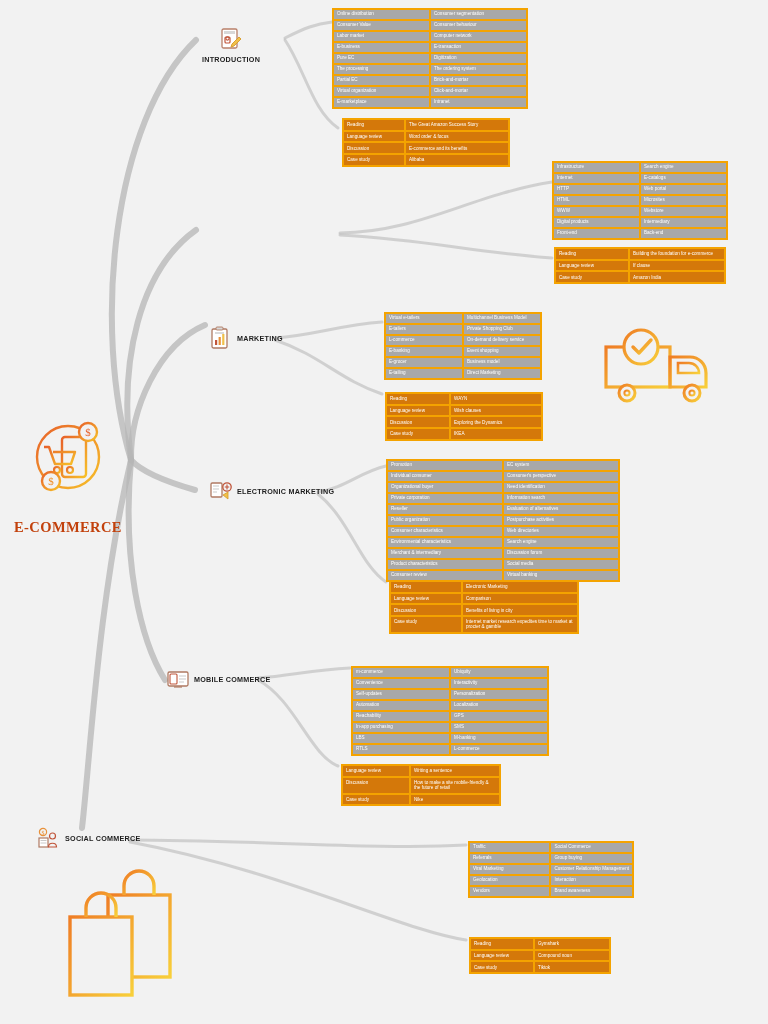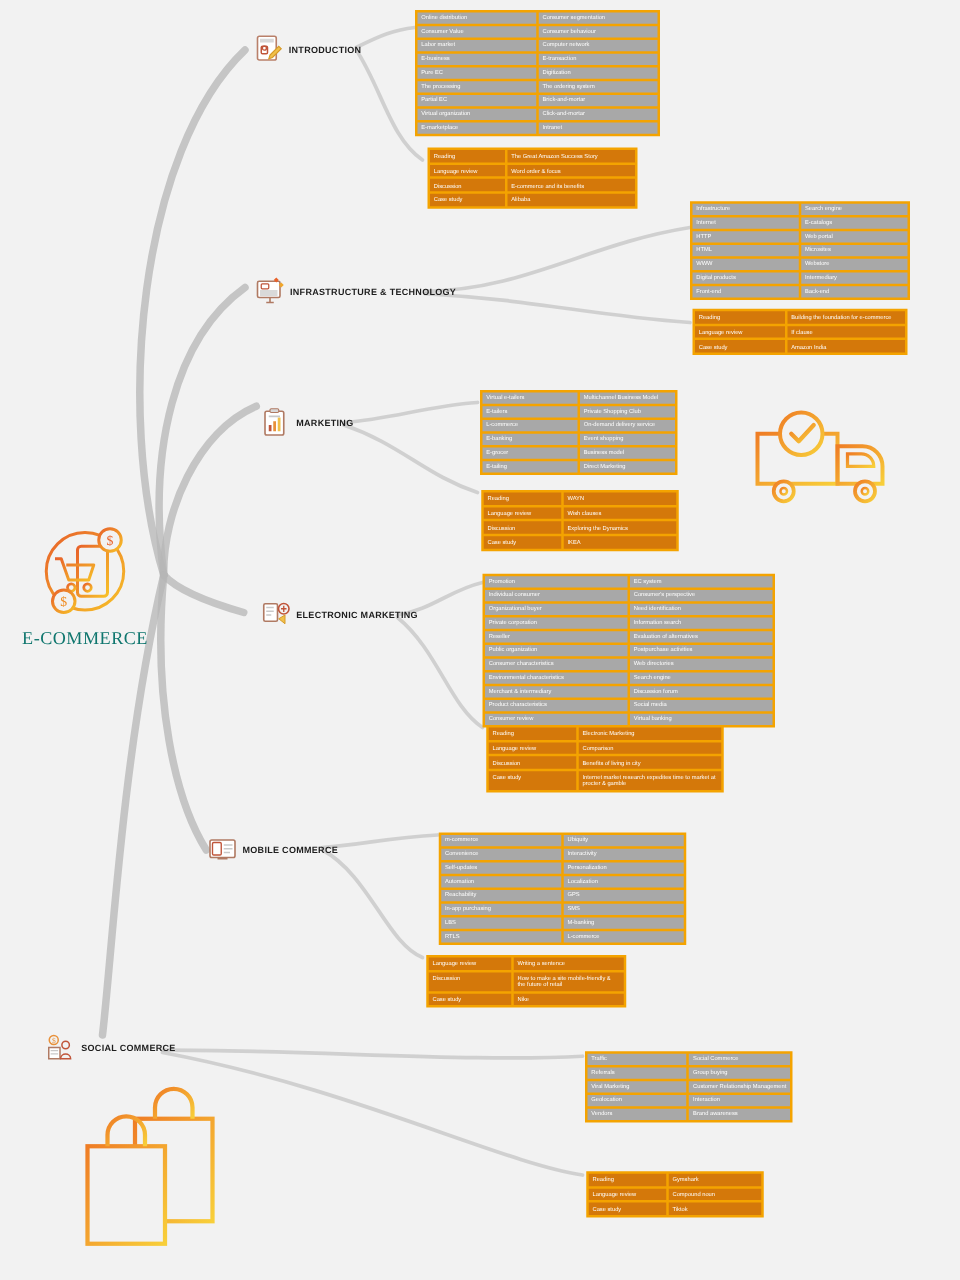--- a/index.html
+++ b/index.html
@@ -10,22 +10,22 @@
     position:relative;overflow:hidden;
   }
   #canvas{position:absolute;inset:0;}
   svg.links{position:absolute;left:0;top:0;width:768px;height:1024px;pointer-events:none;}
 
   
   .center-node{position:absolute;left:8px;top:415px;width:120px;text-align:center;}
   .center-icon{width:84px;height:84px;margin:0 auto;position:relative;}
   .center-title{
     font-family:"Liberation Serif", serif;
-    font-weight:normal;font-size:14.5px;letter-spacing:.4px;color:#0f766e;
-    margin-top:4px;
+    font-weight:bold;font-size:14.5px;letter-spacing:.4px;color:#c2410c;
+    margin-top:20px;
   }
 
   
   .branch{position:absolute;display:flex;align-items:center;gap:3px;}
   .branch .b-icon{width:26px;height:26px;flex:0 0 26px;}
   .branch .b-label{
     font-size:7.2px;font-weight:bold;letter-spacing:.25px;color:#1d1d1d;
     white-space:nowrap;
   }
 
@@ -109,21 +109,21 @@
         <circle cx="44" cy="55" r="3" fill="none" stroke="url(#gradOrange)" stroke-width="2.2"></circle>
         <circle cx="62" cy="17" r="9" fill="#f2f2f2" stroke="url(#gradOrange)" stroke-width="2.4"></circle>
         <text x="62" y="21" font-size="11" text-anchor="middle" fill="#e8622a" font-family="Liberation Serif, serif">$</text>
         <circle cx="25" cy="66" r="9" fill="#f2f2f2" stroke="url(#gradOrange)" stroke-width="2.4"></circle>
         <text x="25" y="70" font-size="11" text-anchor="middle" fill="#ef8c22" font-family="Liberation Serif, serif">$</text>
       </svg>
     </div>
     <div class="center-title">E-COMMERCE</div>
   </div>
 
-  <div class="branch" style="left:202px;top:26px;">
+  <div class="branch" style="left:202px;top:26px;flex-direction:column;">
     <span class="b-icon">
       <svg viewBox="0 0 26 26" width="26" height="26">
         <rect x="4" y="3" width="15" height="19" rx="1.5" fill="#fff" stroke="#b9806a" stroke-width="1.3"></rect>
         <rect x="6" y="5" width="11" height="3" fill="#d8d8d8"></rect>
         <rect x="7" y="11" width="5" height="6" rx="1" fill="none" stroke="#c0553a" stroke-width="1.2"></rect>
         <circle cx="9.5" cy="12.5" r="1.6" fill="none" stroke="#c0553a" stroke-width="1.1"></circle>
         <path d="M14 18 l7 -7 2 2 -7 7 -3 1z" fill="#f0c04a" stroke="#d79a28" stroke-width=".9"></path>
       </svg>
     </span>
     <span class="b-label">INTRODUCTION</span>
@@ -166,33 +166,20 @@
     <div class="act-row">
       <div class="act-key" style="width:60px">Discussion</div>
       <div class="act-val">E-commerce and its benefits</div>
     </div>
     <div class="act-row">
       <div class="act-key" style="width:60px">Case study</div>
       <div class="act-val">Alibaba</div>
     </div>
   </div>
 
-  <div class="branch" style="left:203px;top:220px;">
-    <span class="b-icon">
-      <svg viewBox="0 0 26 26" width="26" height="26">
-        <rect x="3" y="5" width="18" height="13" rx="1.3" fill="#fff" stroke="#b07a63" stroke-width="1.3"></rect>
-        <rect x="5" y="12" width="14" height="5" fill="#d9d9d9"></rect>
-        <path d="M10 22 h6 M13 18 v4" stroke="#b07a63" stroke-width="1.3"></path>
-        <rect x="6" y="7" width="6" height="4" rx=".8" fill="none" stroke="#c0553a" stroke-width="1"></rect>
-        <path d="M16 4 l2 -2 2 2 -2 2z" fill="#e8622a"></path>
-        <path d="M20 8 l2 -2 2 2 -2 2z" fill="#f0a62a"></path>
-      </svg>
-    </span>
-    <span class="b-label">INFRASTRUCTURE &amp; TECHNOLOGY</span>
-  </div>
 
   <div class="kw-table" style="left:552px;top:161px;width:176px;">
     <div class="kw-col">
       <div class="kw-cell">Infrastructure</div>
       <div class="kw-cell">Internet</div>
       <div class="kw-cell">HTTP</div>
       <div class="kw-cell">HTML</div>
       <div class="kw-cell">WWW</div>
       <div class="kw-cell">Digital products</div>
       <div class="kw-cell">Front-end</div>

